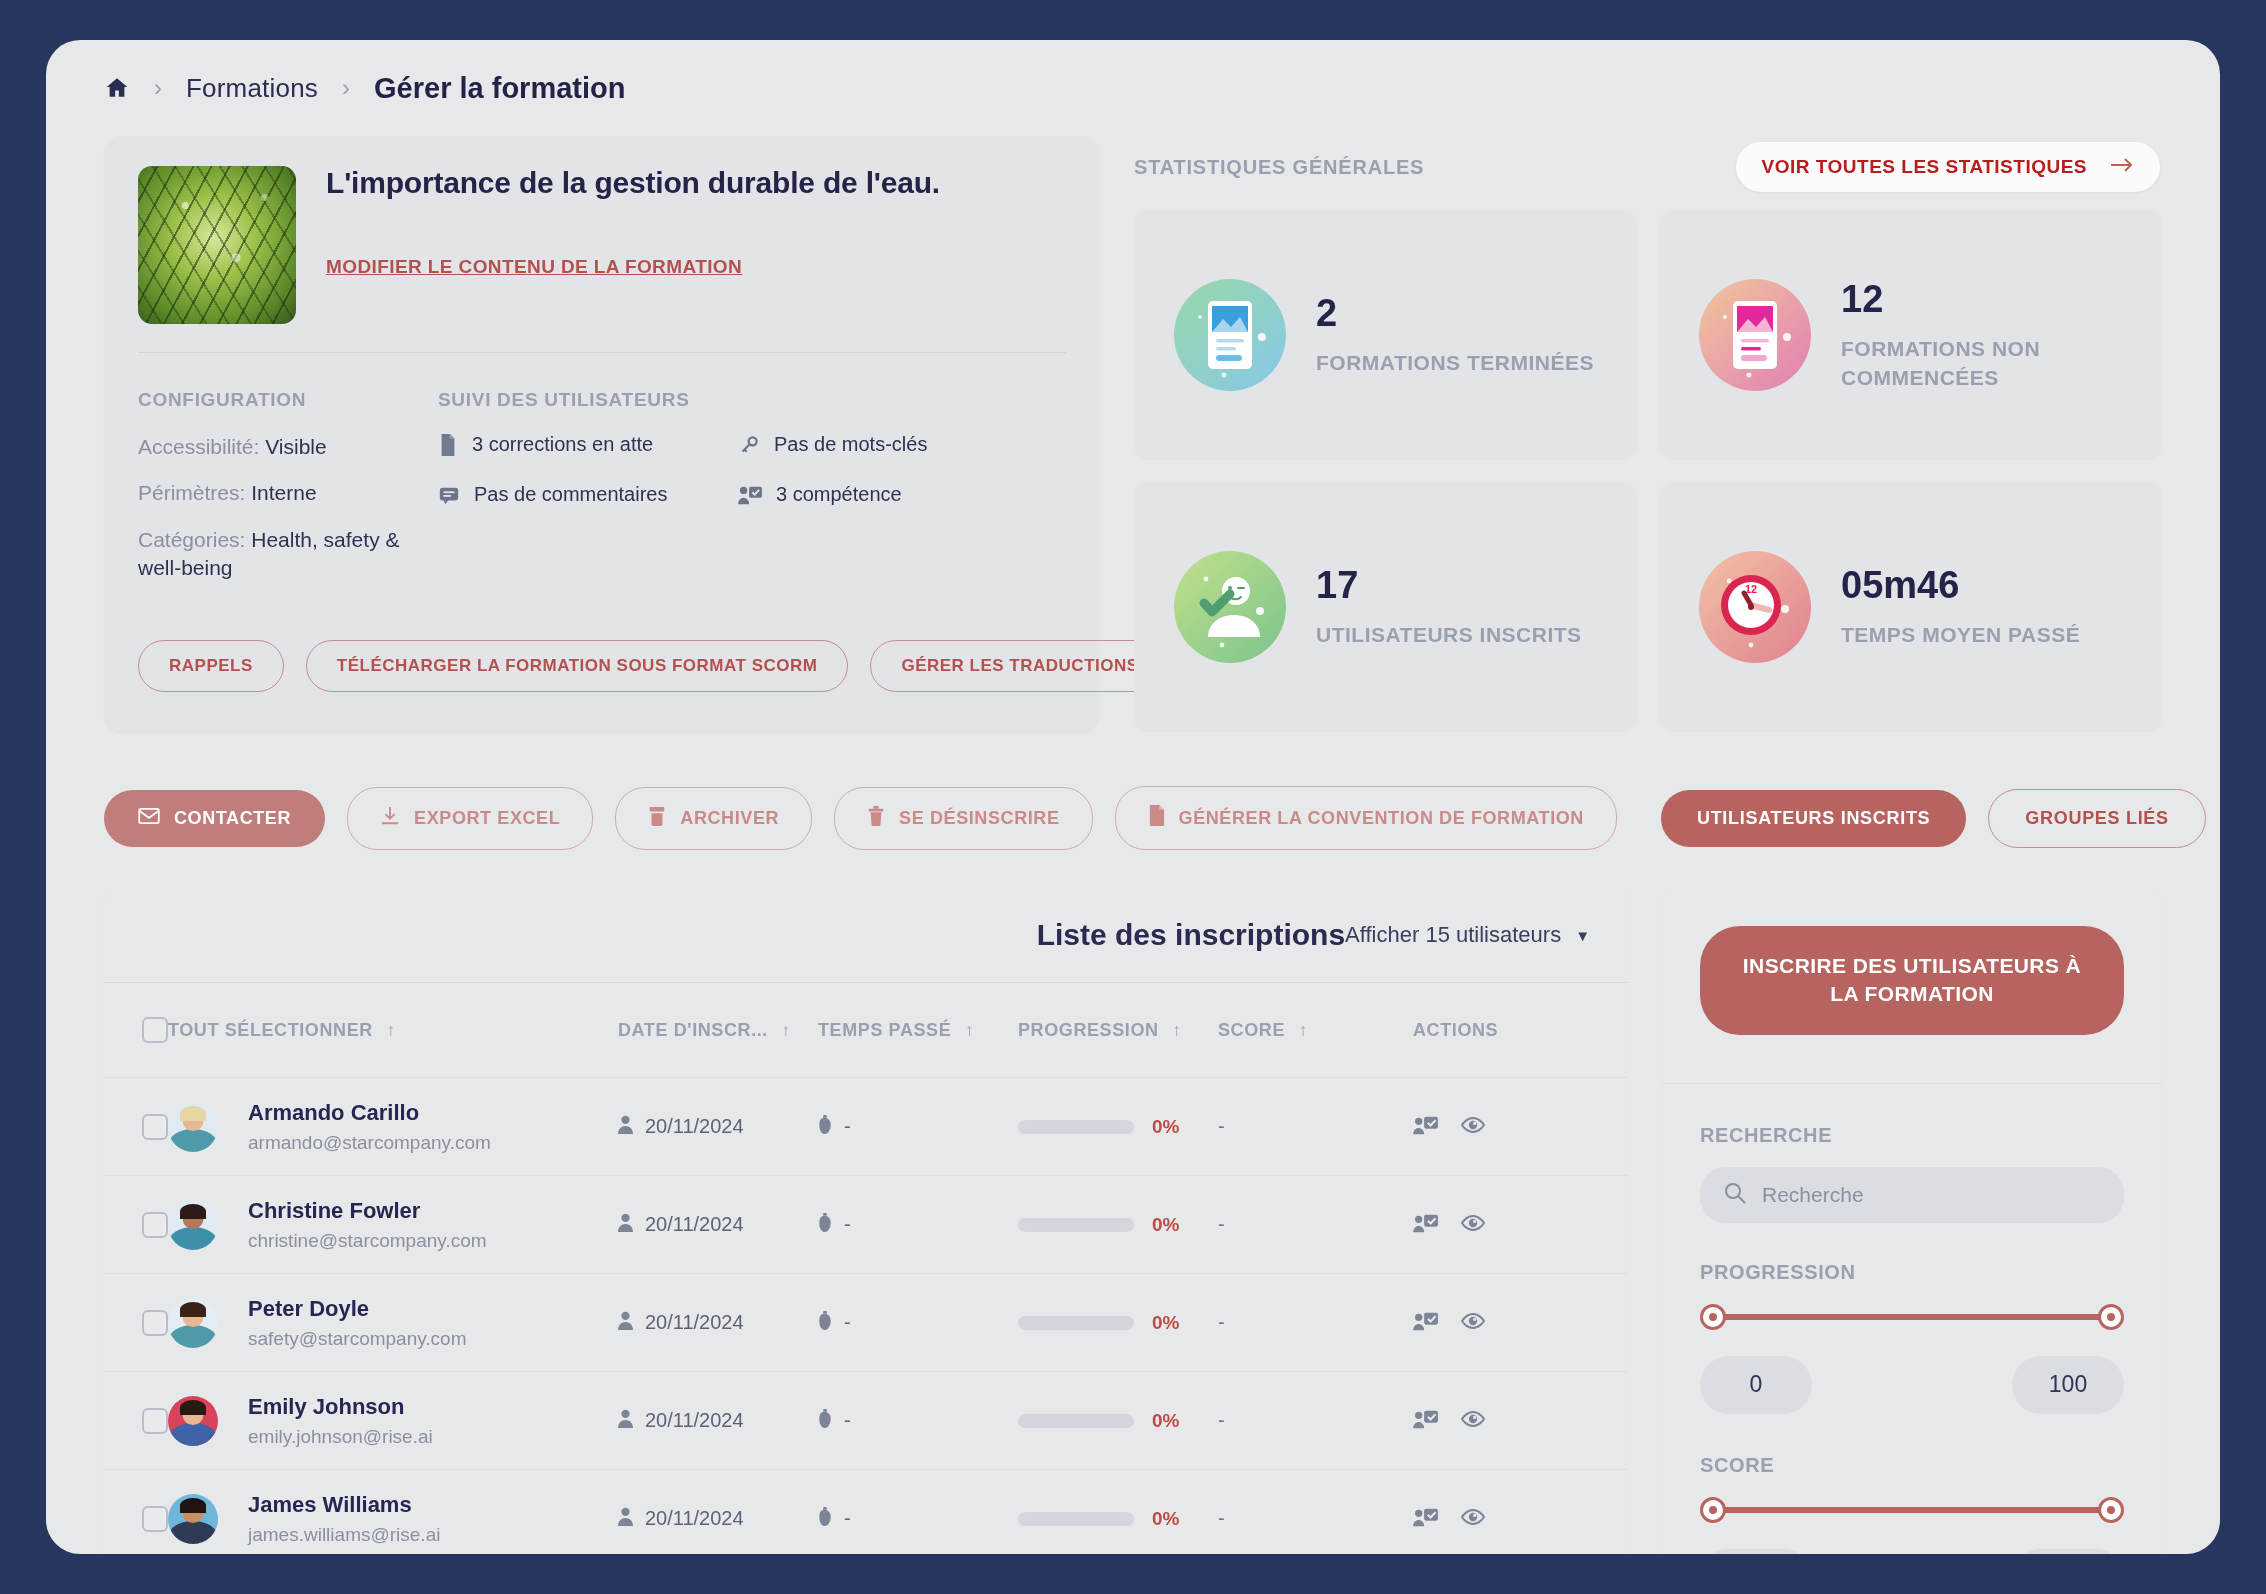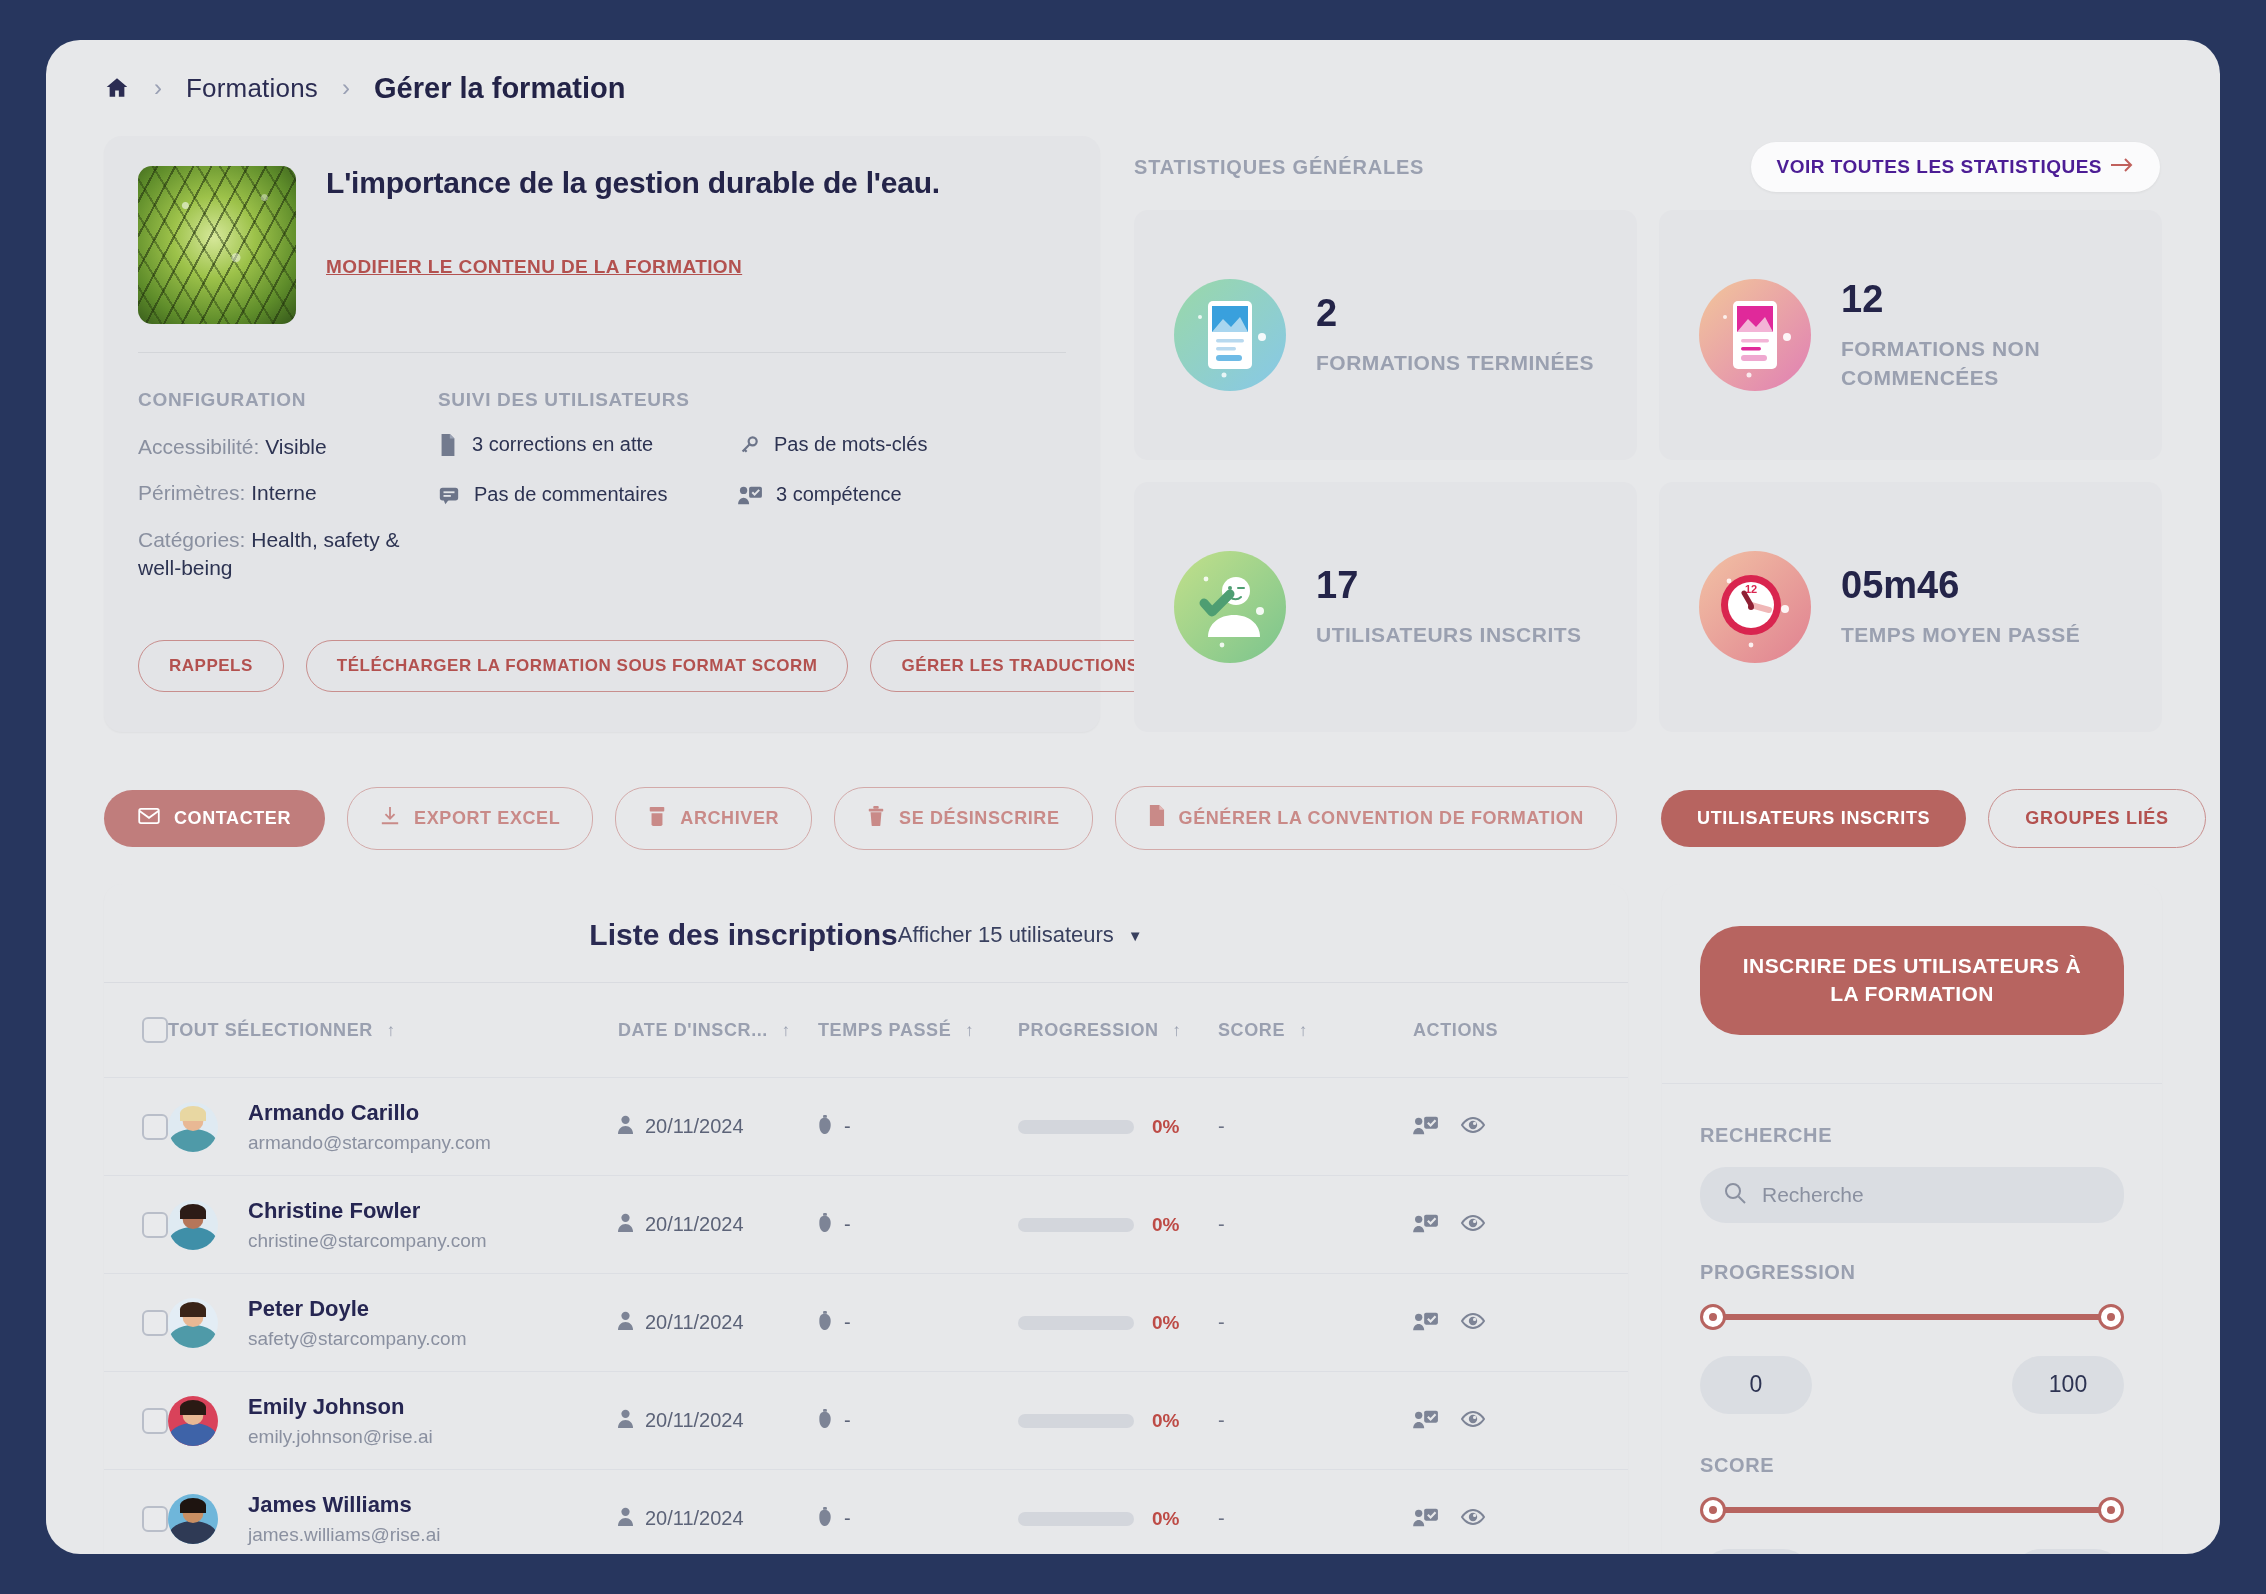--- a/index.html
+++ b/index.html
@@ -100,22 +100,22 @@
   .stats { flex: 1; }
   .stats-head {
     display: flex; align-items: center; justify-content: space-between;
     height: 62px; padding-right: 2px;
   }
   .stats-title {
     color: #9aa0b0; font-size: 20px; font-weight: bold; letter-spacing: .8px;
   }
   .stats-btn {
     background: #fbfbfc; border: none; border-radius: 26px;
-    color: #4c1d95; font-size: 19px; font-weight: bold; letter-spacing: .5px;
-    padding: 14px 26px; display: flex; align-items: center; gap: 8px;
+    color: #b91c1c; font-size: 19px; font-weight: bold; letter-spacing: .5px;
+    padding: 14px 26px; display: flex; align-items: center; gap: 23px;
     font-family: inherit; cursor: pointer;
     box-shadow: 0 1px 3px rgba(0,0,0,.06);
   }
   .stats-cards {
     display: grid; grid-template-columns: 1fr 1fr;
     gap: 22px; margin-top: 12px;
   }
   .stat-card {
     background: #e3e4e7; border-radius: 14px;
     height: 250px; display: flex; align-items: center; gap: 30px;
@@ -160,21 +160,21 @@
   
   .bottom {
     display: flex; gap: 34px; padding: 34px 30px 0 30px;
   }
   .list-card {
     flex: 1; background: #e7e8ea; border-radius: 18px;
     box-shadow: 0 1px 2px rgba(0,0,0,.04);
     overflow: hidden;
   }
   .list-head {
-    display: flex; align-items: center; justify-content: center;
+    display: flex; align-items: center; justify-content: flex-end;
     padding: 34px 38px 30px 38px;
   }
   .list-title { color: #2a2a52; font-size: 30px; font-weight: bold; }
   .list-select {
     color: #39405f; font-size: 22px; display: flex; align-items: center; gap: 14px;
     cursor: pointer;
   }
   .caret { font-size: 15px; }
   .hr { height: 1px; background: #d9dbe0; }
 

